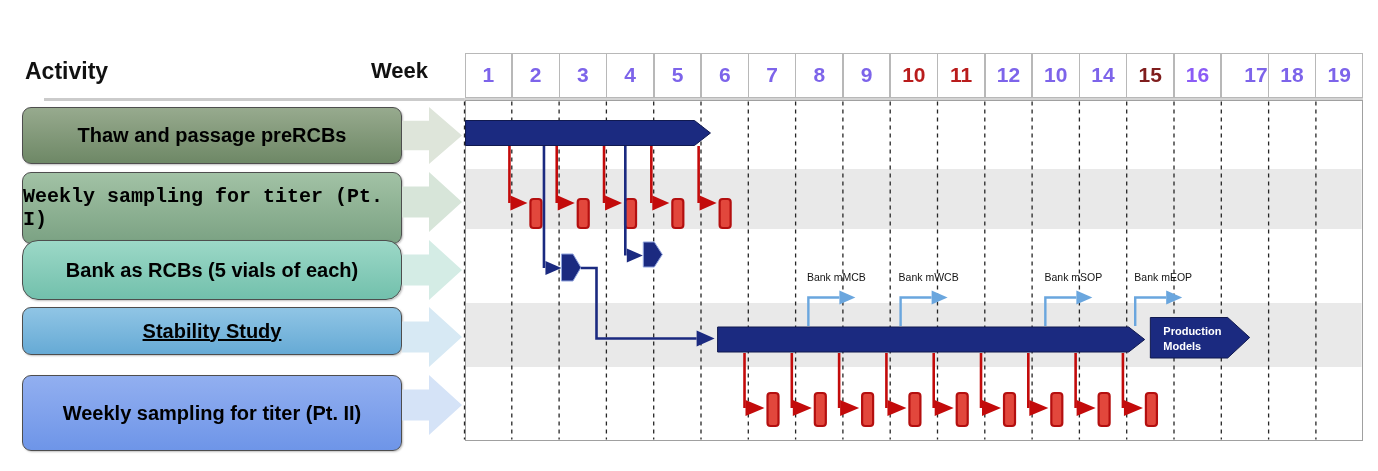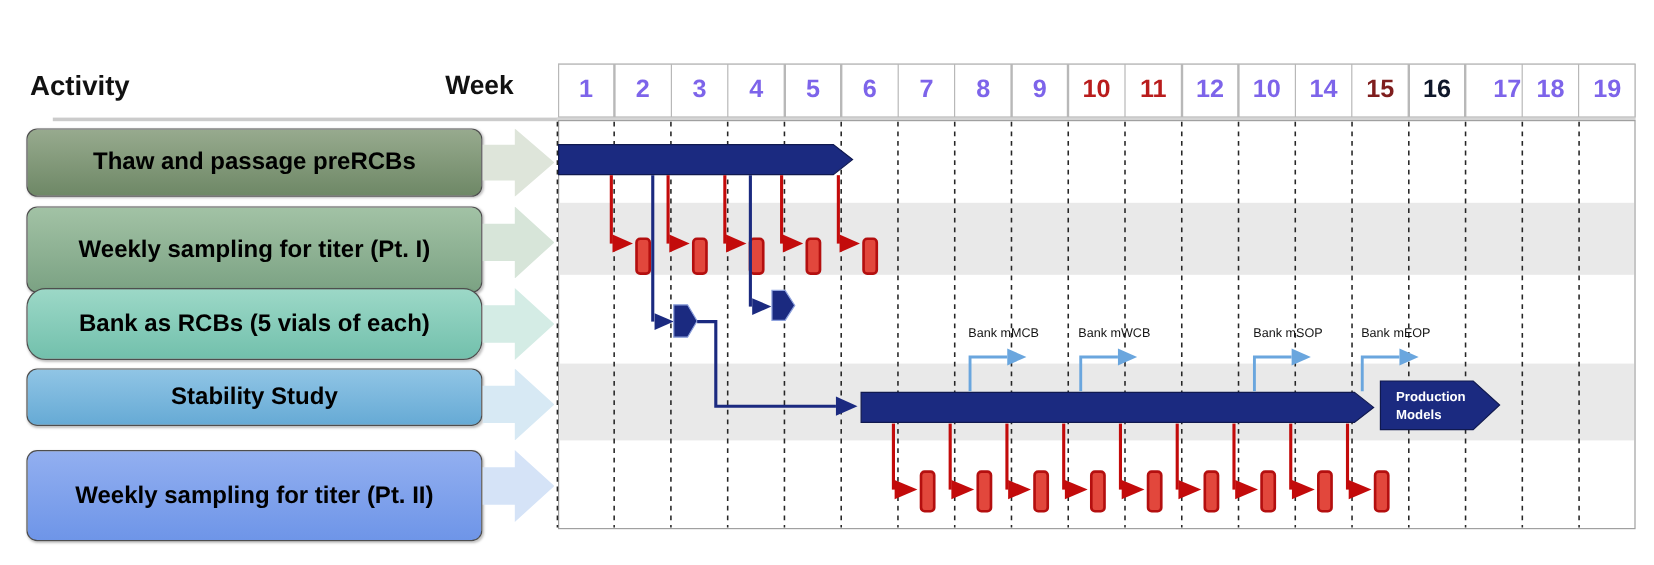--- a/index.html
+++ b/index.html
@@ -39,35 +39,35 @@
       <div class="week-cell" style="color: rgb(125, 100, 234);">6</div>
       <div class="week-cell" style="color: rgb(125, 100, 234);">7</div>
       <div class="week-cell" style="color: rgb(125, 100, 234);">8</div>
       <div class="week-cell" style="color: rgb(125, 100, 234);">9</div>
       <div class="week-cell" style="color: #b91c1c;">10</div>
       <div class="week-cell" style="color: #b91c1c;">11</div>
       <div class="week-cell" style="color: rgb(125, 100, 234);">12</div>
       <div class="week-cell" style="color: rgb(125, 100, 234);">10</div>
       <div class="week-cell" style="color: rgb(125, 100, 234);">14</div>
       <div class="week-cell" style="color: #7f1d1d;">15</div>
-      <div class="week-cell" style="color: #0f172a;">16</div>
+      <div class="week-cell" style="color: #8b5cf6;">16</div>
       <div class="week-cell" style="color: rgb(125, 100, 234); text-align: right;">17</div>
       <div class="week-cell" style="color: rgb(125, 100, 234);">18</div>
       <div class="week-cell" style="color: rgb(125, 100, 234);">19</div>
     </div>
   <div class="header-shadow"></div>
   <div class="plot"></div>
   <div id="activityRows">
       <div class="act-box" style="top: 107px; height: 57px; background: linear-gradient(rgb(151, 170, 142), rgb(110, 136, 102));">Thaw and passage preRCBs</div>
       <div class="act-arrow" style="top: 107px; height: 57px; background: rgb(222, 229, 218);"></div>
-      <div class="act-box" style="top: 172px; height: 72px; background: linear-gradient(rgb(162, 194, 165), rgb(123, 162, 131));">Weekly sampling for titer (Pt. I)</div>
+      <div class="act-box" style="top: 172px; height: 72px; background: linear-gradient(rgb(162, 194, 165), rgb(123, 162, 131)); font-family: Liberation Mono, monospace;">Weekly sampling for titer (Pt. I)</div>
       <div class="act-arrow" style="top: 172px; height: 60px; background: rgb(215, 229, 217);"></div>
       <div class="act-box" style="top: 240px; height: 60px; background: linear-gradient(rgb(156, 216, 199), rgb(114, 192, 172)); border-radius: 16px;">Bank as RCBs (5 vials of each)</div>
       <div class="act-arrow" style="top: 240px; height: 60px; background: rgb(212, 236, 229);"></div>
-      <div class="act-box" style="top: 307px; height: 48px; background: linear-gradient(rgb(144, 197, 229), rgb(102, 170, 213));">Stability Study</div>
+      <div class="act-box" style="top: 307px; height: 48px; background: linear-gradient(rgb(144, 197, 229), rgb(102, 170, 213)); text-decoration: underline;">Stability Study</div>
       <div class="act-arrow" style="top: 307px; height: 60px; background: rgb(215, 233, 244);"></div>
       <div class="act-box" style="top: 375px; height: 76px; background: linear-gradient(rgb(146, 175, 240), rgb(110, 149, 232));">Weekly sampling for titer (Pt. II)</div>
       <div class="act-arrow" style="top: 375px; height: 60px; background: rgb(213, 227, 247);"></div>
     </div>
   <svg id="overlay" width="1378" height="471" viewBox="0 0 1378 471">
       <rect x="466.1" y="169" width="895.4999999999998" height="60" fill="#e9e9e9"></rect>
       <rect x="466.1" y="303" width="895.4999999999998" height="64" fill="#e9e9e9"></rect>
       <line x1="464.5" y1="101.5" x2="464.5" y2="439.5" stroke="#262626" stroke-width="1.3" stroke-dasharray="4 4"></line>
       <line x1="511.8" y1="101.5" x2="511.8" y2="439.5" stroke="#262626" stroke-width="1.3" stroke-dasharray="4 4"></line>
       <line x1="559.1" y1="101.5" x2="559.1" y2="439.5" stroke="#262626" stroke-width="1.3" stroke-dasharray="4 4"></line>

